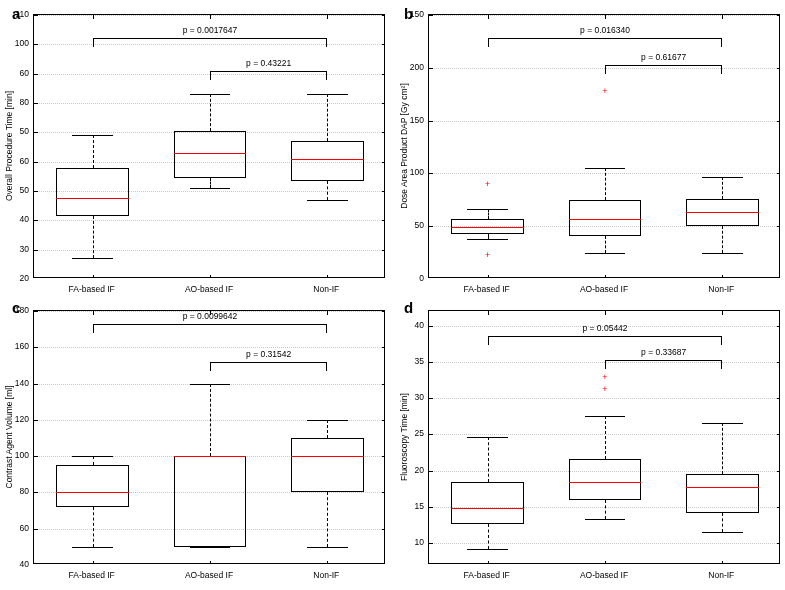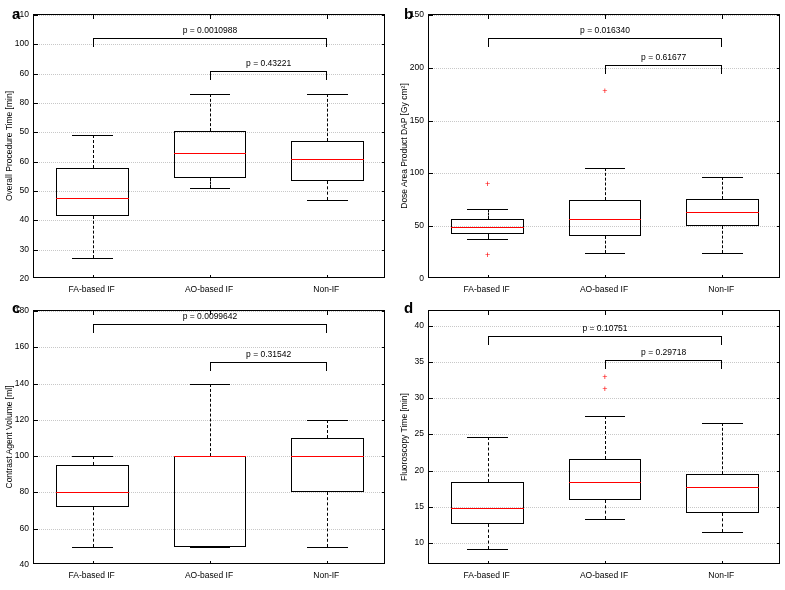--- a/index.html
+++ b/index.html
@@ -175,21 +175,21 @@
       <div class="whisker-cap" style="left: 155.631px; width: 40.7381px; top: 173.067px;"></div>
       <div class="box" style="left: 139.627px; width: 72.7467px; top: 115.867px; height: 46.9333px;"></div>
       <div class="median" style="left: 139.627px; width: 72.7467px; top: 137.867px;"></div>
       <div class="whisker-v" style="left: 293.333px; top: 79.2px; height: 46.9333px;"></div>
       <div class="whisker-v" style="left: 293.333px; top: 165.733px; height: 19.0667px;"></div>
       <div class="whisker-cap" style="left: 272.964px; width: 40.7381px; top: 79.2px;"></div>
       <div class="whisker-cap" style="left: 272.964px; width: 40.7381px; top: 184.8px;"></div>
       <div class="box" style="left: 256.96px; width: 72.7467px; top: 126.133px; height: 39.6px;"></div>
       <div class="median" style="left: 256.96px; width: 72.7467px; top: 143.733px;"></div>
       <div class="sig-bracket" style="left: 58.6667px; width: 234.667px; top: 23.4667px; height: 9px;"></div>
-      <div class="sig-label" style="left: 116px; width: 120px; top: 11.4667px;">p = 0.0010988</div>
+      <div class="sig-label" style="left: 116px; width: 120px; top: 11.4667px;">p = 0.0017647</div>
       <div class="sig-bracket" style="left: 176px; width: 117.333px; top: 55.7333px; height: 9px;"></div>
       <div class="sig-label" style="left: 174.667px; width: 120px; top: 43.7333px;">p = 0.43221</div>
     </div>
     <div class="ytick-label" style="left: 3px; width: 26px; top: 274px;">20</div>
     <div class="ytick-label" style="left: 3px; width: 26px; top: 244.667px;">30</div>
     <div class="ytick-label" style="left: 3px; width: 26px; top: 215.333px;">40</div>
     <div class="ytick-label" style="left: 3px; width: 26px; top: 186px;">50</div>
     <div class="ytick-label" style="left: 3px; width: 26px; top: 156.667px;">60</div>
     <div class="ytick-label" style="left: 3px; width: 26px; top: 127.333px;">50</div>
     <div class="ytick-label" style="left: 3px; width: 26px; top: 98px;">80</div>
@@ -366,23 +366,23 @@
       <div class="median" style="left: 139.627px; width: 72.7467px; top: 170.543px;"></div>
       <div class="outlier" style="left: 176px; top: 66.04px;">+</div>
       <div class="outlier" style="left: 176px; top: 78.3771px;">+</div>
       <div class="whisker-v" style="left: 293.333px; top: 111.76px; height: 50.8px;"></div>
       <div class="whisker-v" style="left: 293.333px; top: 201.749px; height: 19.5943px;"></div>
       <div class="whisker-cap" style="left: 272.964px; width: 40.7381px; top: 111.76px;"></div>
       <div class="whisker-cap" style="left: 272.964px; width: 40.7381px; top: 221.343px;"></div>
       <div class="box" style="left: 256.96px; width: 72.7467px; top: 162.56px; height: 39.1886px;"></div>
       <div class="median" style="left: 256.96px; width: 72.7467px; top: 175.623px;"></div>
       <div class="sig-bracket" style="left: 58.6667px; width: 234.667px; top: 25.4px; height: 9px;"></div>
-      <div class="sig-label" style="left: 116px; width: 120px; top: 13.4px;">p = 0.10751</div>
+      <div class="sig-label" style="left: 116px; width: 120px; top: 13.4px;">p = 0.05442</div>
       <div class="sig-bracket" style="left: 176px; width: 117.333px; top: 48.6229px; height: 9px;"></div>
-      <div class="sig-label" style="left: 174.667px; width: 120px; top: 36.6229px;">p = 0.29718</div>
+      <div class="sig-label" style="left: 174.667px; width: 120px; top: 36.6229px;">p = 0.33687</div>
     </div>
     <div class="ytick-label" style="left: 398px; width: 26px; top: 538.229px;">10</div>
     <div class="ytick-label" style="left: 398px; width: 26px; top: 501.943px;">15</div>
     <div class="ytick-label" style="left: 398px; width: 26px; top: 465.657px;">20</div>
     <div class="ytick-label" style="left: 398px; width: 26px; top: 429.371px;">25</div>
     <div class="ytick-label" style="left: 398px; width: 26px; top: 393.086px;">30</div>
     <div class="ytick-label" style="left: 398px; width: 26px; top: 356.8px;">35</div>
     <div class="ytick-label" style="left: 398px; width: 26px; top: 320.514px;">40</div>
     <div class="xtick-label" style="left: 441.667px; width: 90px; top: 571px;">FA-based IF</div>
     <div class="xtick-label" style="left: 559px; width: 90px; top: 571px;">AO-based IF</div>

